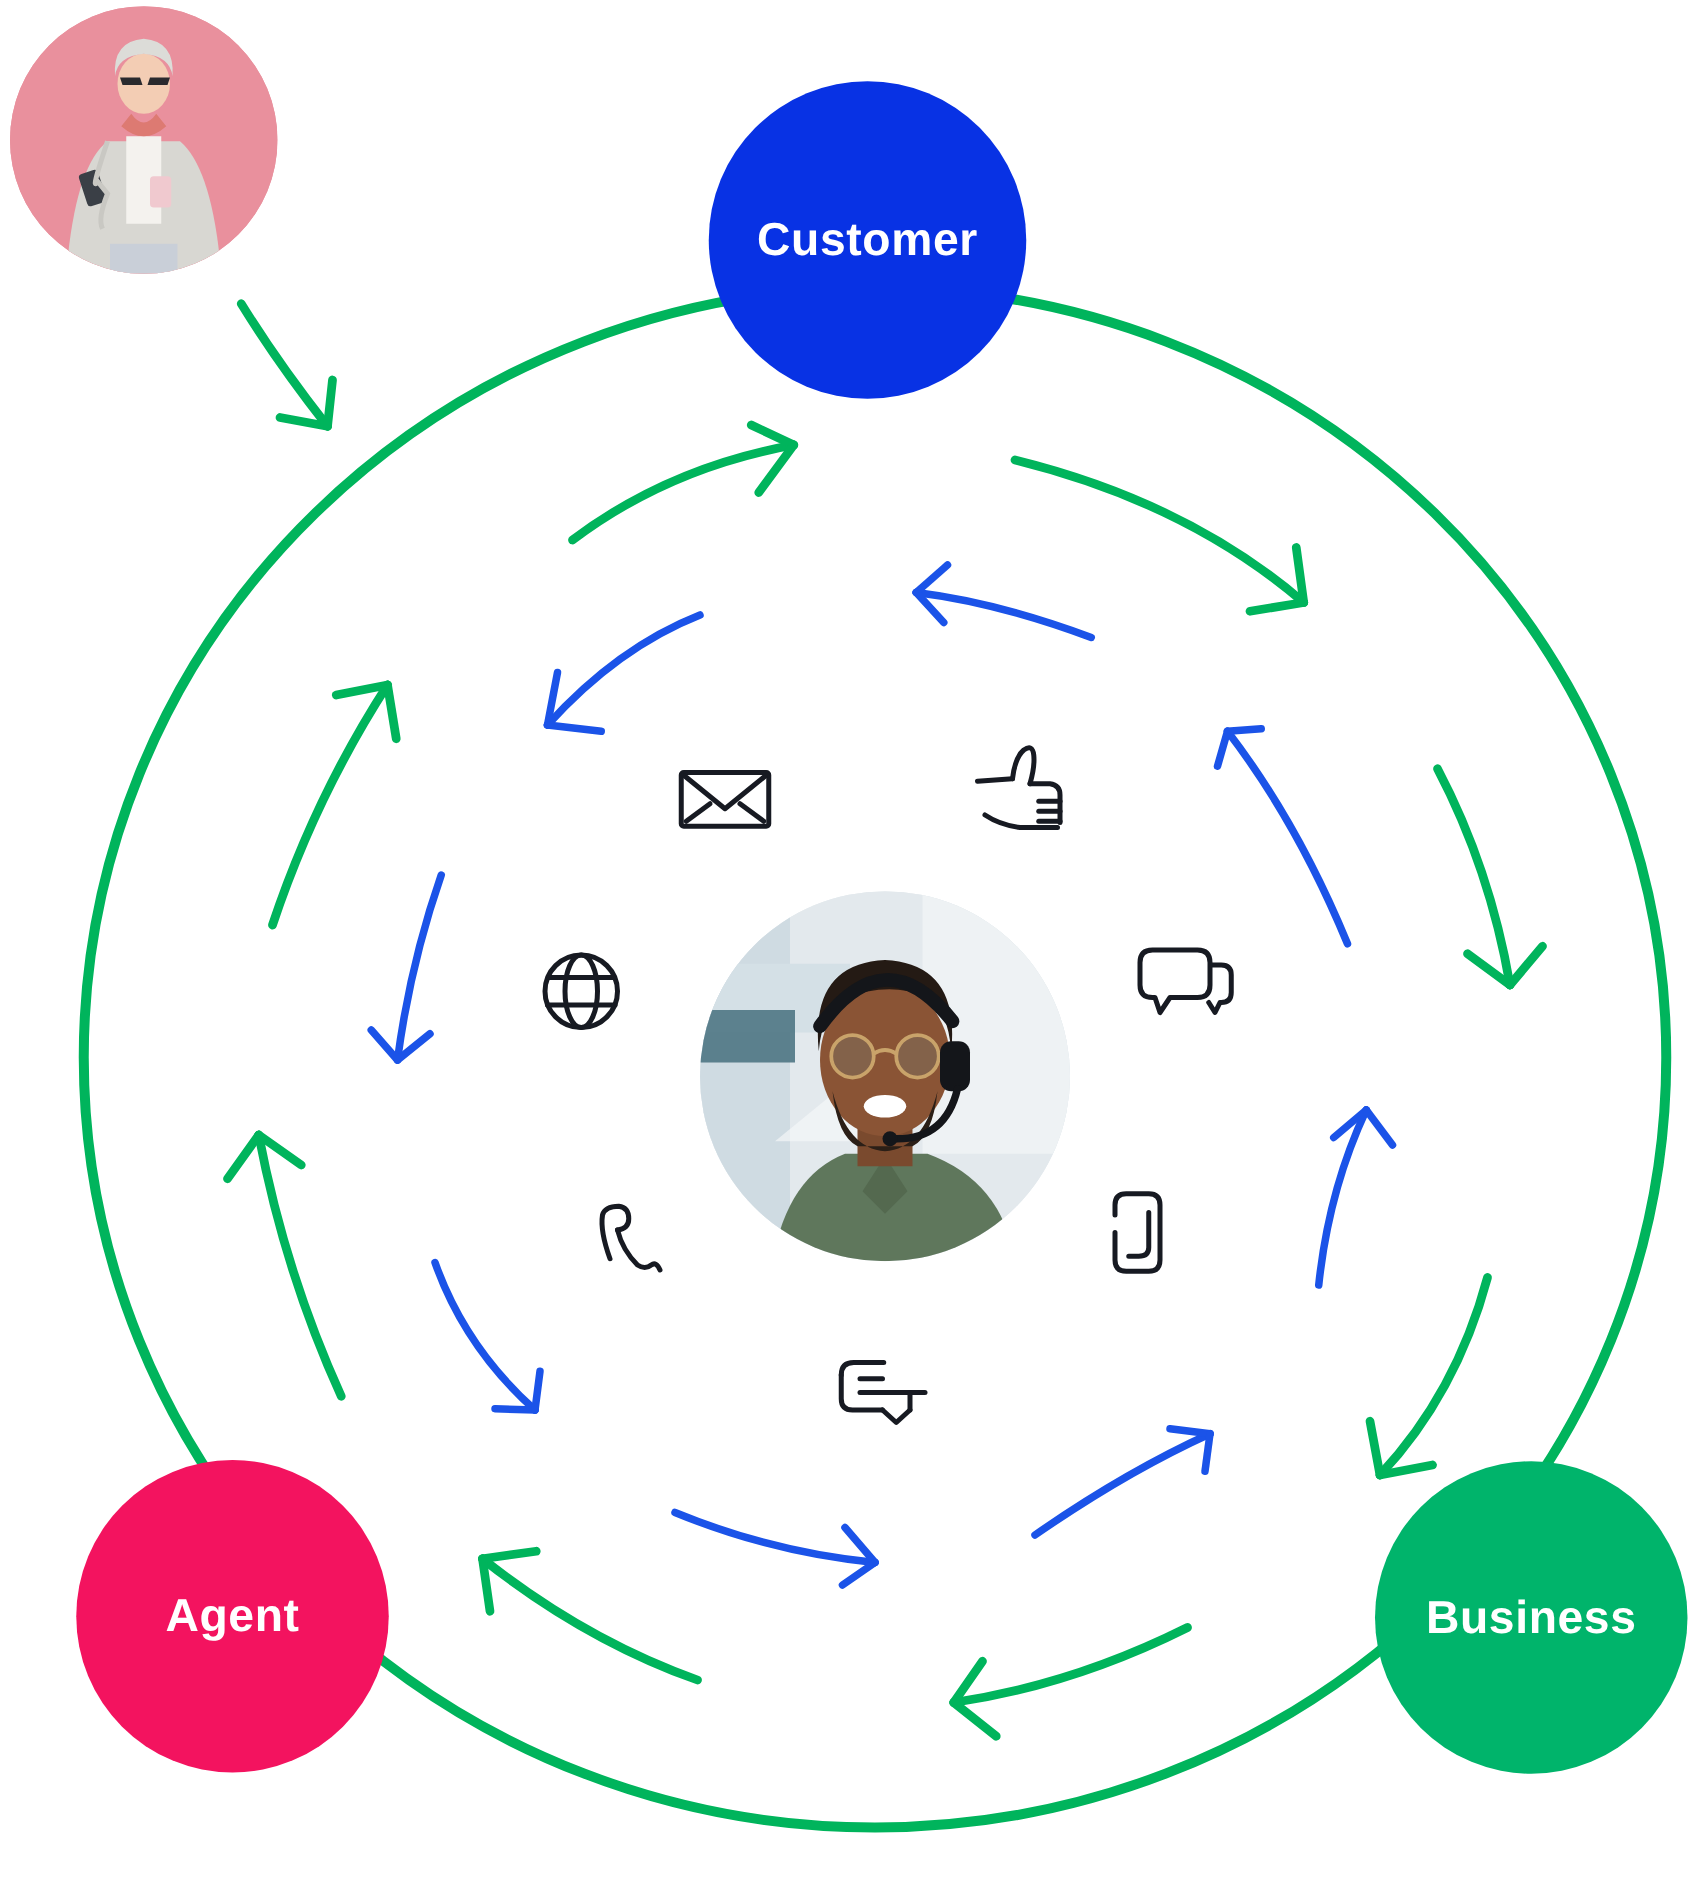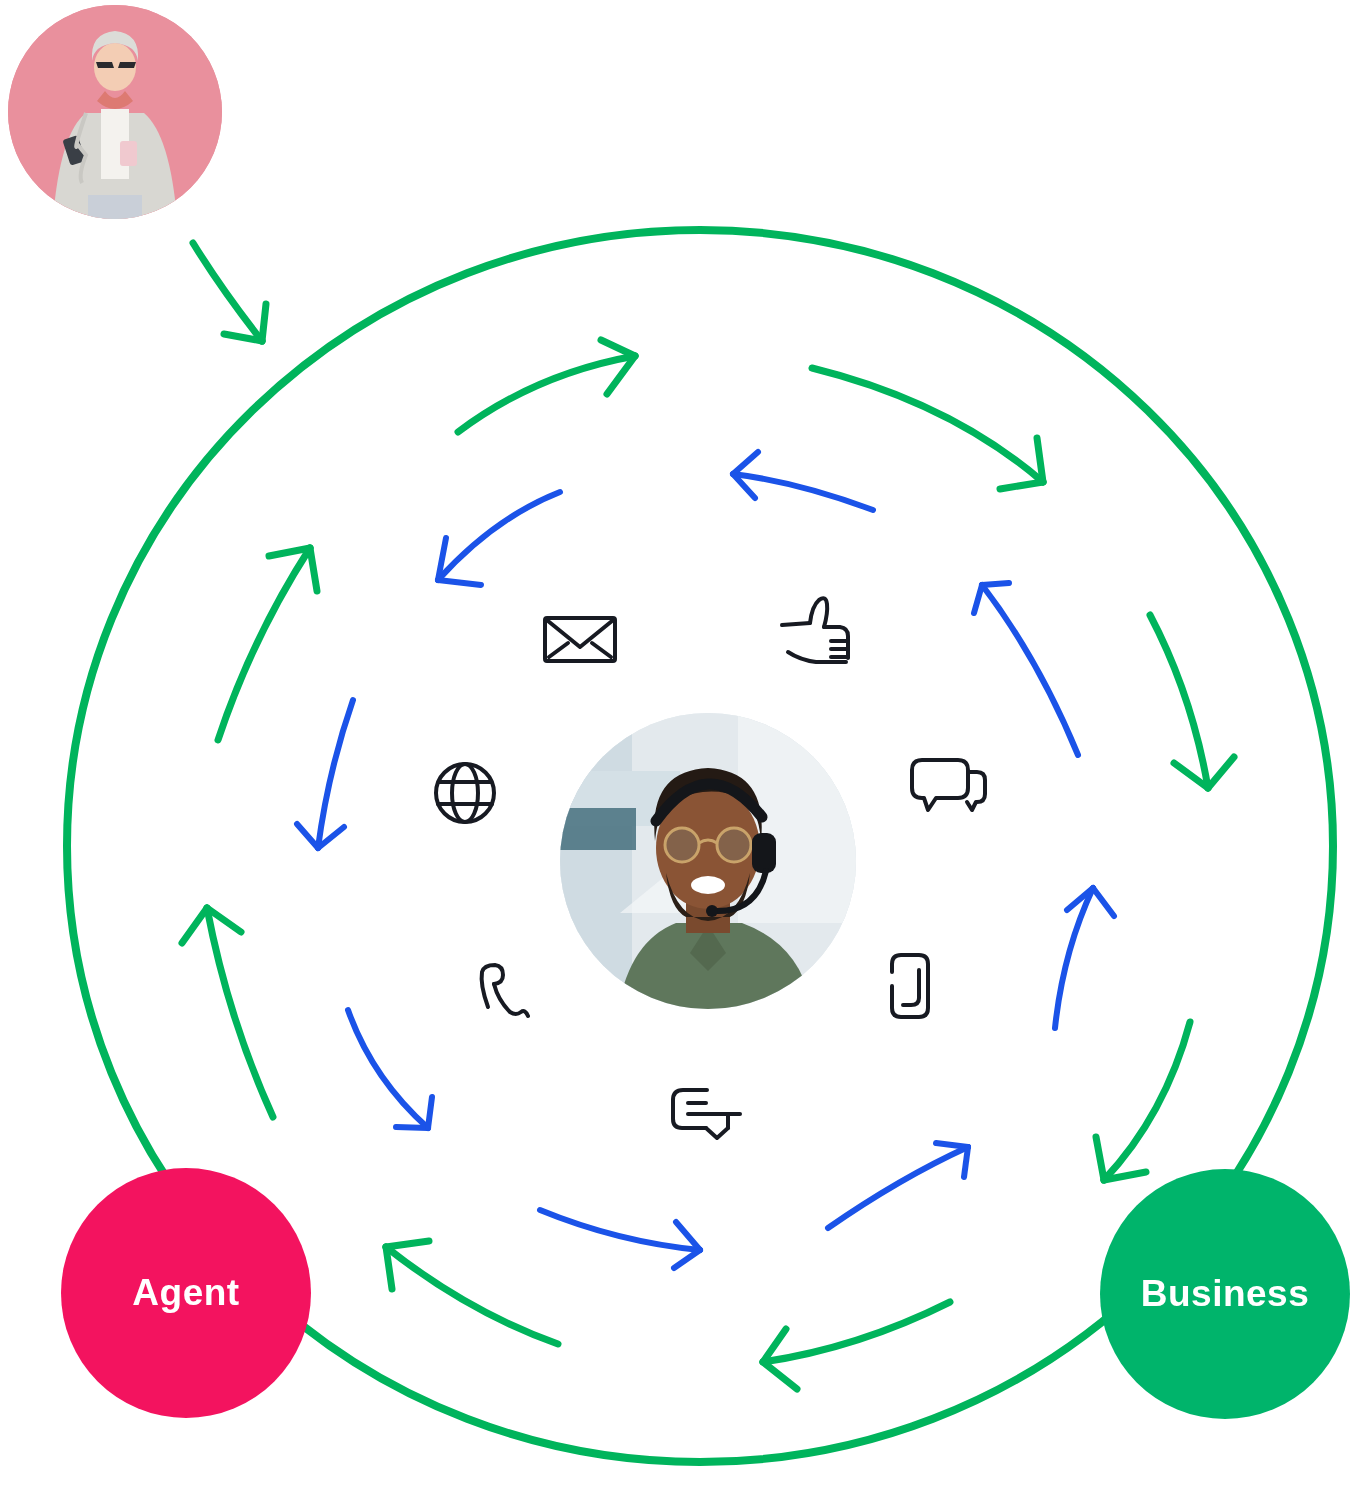--- a/index.html
+++ b/index.html
@@ -208,20 +208,23 @@
       <circle cx="122" cy="132" r="17" fill="rgba(110,150,150,0.22)" stroke="#c9a36a" stroke-width="3"></circle>
       <circle cx="174" cy="132" r="17" fill="rgba(110,150,150,0.22)" stroke="#c9a36a" stroke-width="3"></circle>
       <path d="M139 130 Q148 124 157 130" fill="none" stroke="#c9a36a" stroke-width="3"></path>
       <path d="M96 108 Q148 36 202 104" fill="none" stroke="#14161a" stroke-width="11" stroke-linecap="round"></path>
       <rect x="192" y="120" width="24" height="40" rx="9" fill="#14161a"></rect>
       <path d="M206 158 Q196 200 154 198" fill="none" stroke="#14161a" stroke-width="6" stroke-linecap="round"></path>
       <circle cx="152" cy="198" r="6" fill="#14161a"></circle>
     </svg>
   </div>
 
+  <div class="node node-customer">
+    <span>Customer</span>
+  </div>
   <div class="node node-agent">
     <span>Agent</span>
   </div>
   <div class="node node-business">
     <span>Business</span>
   </div>
 
 </div>
 
 </body></html>

